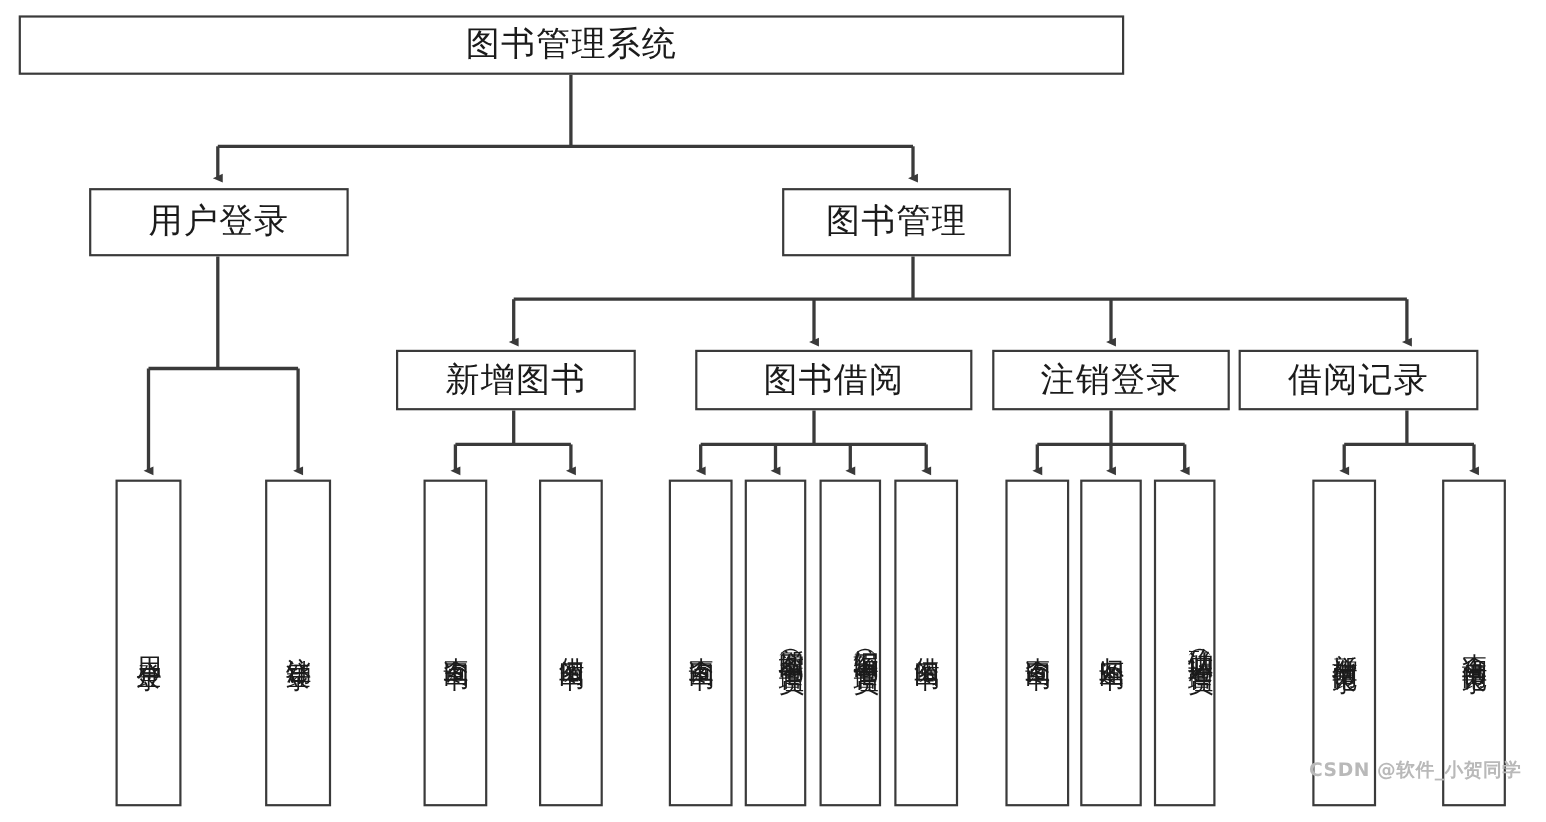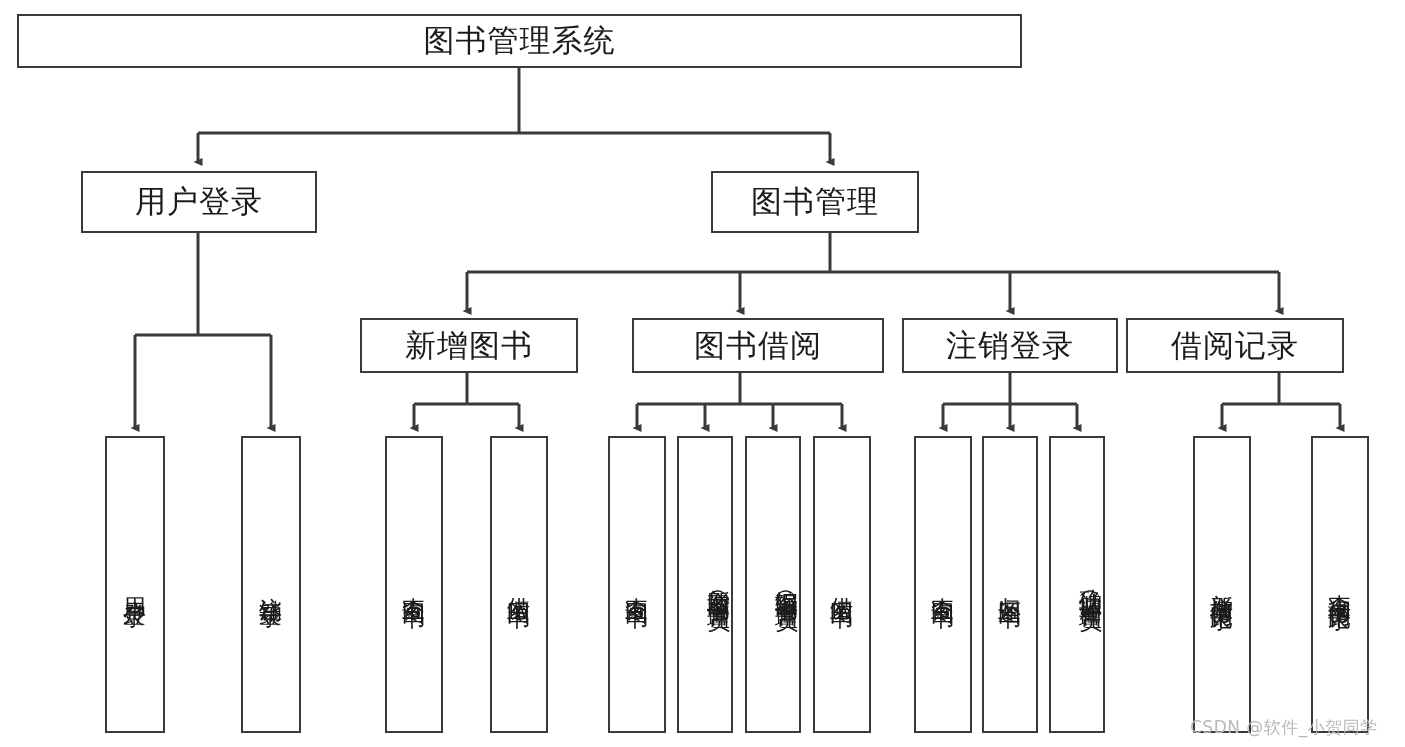--- a/index.html
+++ b/index.html
@@ -139,15 +139,15 @@
   <div class="node vert" style="left:745px; top:436px; width:56px; height:297px;">编辑图书（管理员）</div>
   <div class="node vert mid" style="left:813px; top:436px; width:58px; height:297px;">借阅图书</div>
 
   <div class="node vert mid" style="left:914px; top:436px; width:58px; height:297px;">查询图书</div>
   <div class="node vert mid" style="left:982px; top:436px; width:56px; height:297px;">归还图书</div>
   <div class="node vert" style="left:1049px; top:436px; width:56px; height:297px;">确认归还（管理员）</div>
 
   <div class="node vert mid" style="left:1193px; top:436px; width:58px; height:297px;">新增借阅记录</div>
   <div class="node vert mid" style="left:1311px; top:436px; width:58px; height:297px;">查询借阅记录</div>
 
-  <div class="watermark" style="left:1190px; top:716px;">CSDN @软件_小贺同学</div>
+  <div class="watermark" style="left:1190px; top:688px;font-weight:bold;">CSDN @软件_小贺同学</div>
 
 </div>
 
 </body></html>

